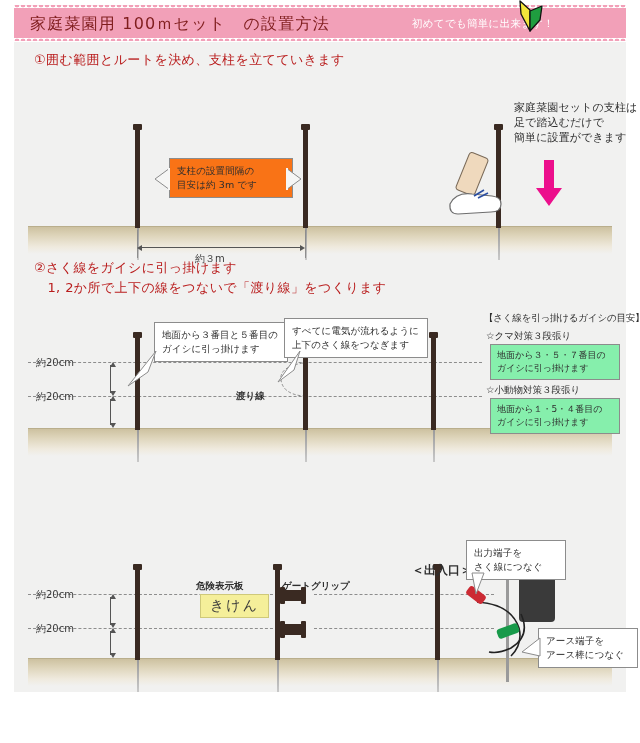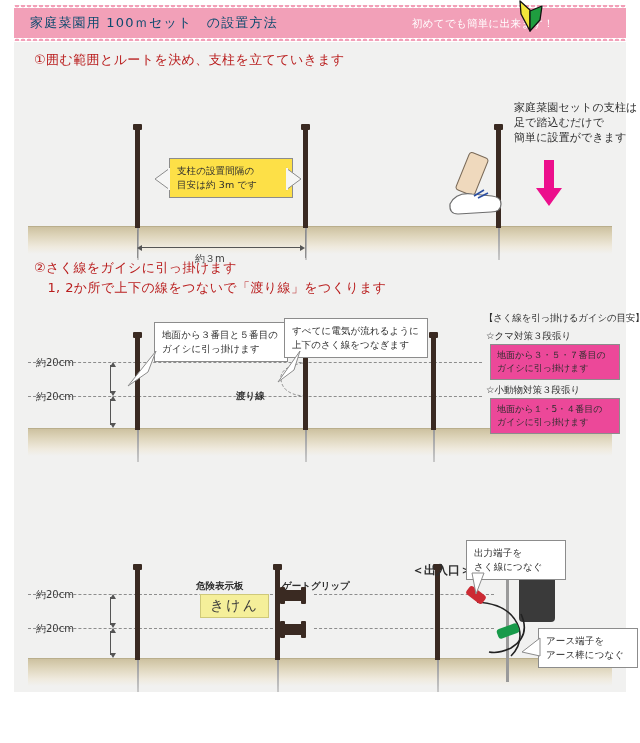--- a/index.html
+++ b/index.html
@@ -19,21 +19,21 @@
   .banner:before,.banner:after{
     content:"";position:absolute;left:0;width:100%;height:4px;
     background-image:
       radial-gradient(circle at 3px 0, #f2a0b8 2.4px, transparent 2.6px);
     background-size:6px 6px;
   }
   .banner:before{top:-3px;}
   .banner:after{bottom:-3px;transform:scaleY(-1);}
   .banner-title{
     position:absolute;left:16px;top:6px;
-    font-size:13px;letter-spacing:1.2px;color:#0c4a6e;white-space:nowrap;
+    font-size:16px;letter-spacing:1.2px;color:#7f1d1d;white-space:nowrap;
   }
   .banner-sub{
     position:absolute;left:398px;top:9px;
     font-size:10.5px;color:#ffffff;white-space:nowrap;letter-spacing:.3px;
   }
   .sprout{position:absolute;left:515px;top:-2px;width:32px;height:34px;}
 
   
   .frame{
     position:absolute;left:14px;top:42px;width:612px;height:650px;
@@ -72,21 +72,21 @@
   .wire{
     position:absolute;height:0;border-top:1px dashed #8d8d8d;
   }
 
   
   .callout{
     position:absolute;background:#ffffff;border:1px solid #8c8c8c;
     font-size:9.5px;line-height:14px;color:#2e2e2e;padding:5px 7px;
     white-space:pre;letter-spacing:.1px;
   }
-  .callout.plain{background:#fde047;}
+  .callout.plain{background:#f97316;}
 
   
   .dim-label{
     position:absolute;font-size:10px;color:#3b3b3b;white-space:nowrap;
   }
   .vline{position:absolute;width:1px;background:#8d8d8d;}
   .arrow-v{position:absolute;width:9px;}
   .arrow-v:before,.arrow-v:after{
     content:"";position:absolute;left:3.5px;width:0;height:0;
     border-left:3.5px solid transparent;border-right:3.5px solid transparent;
@@ -105,21 +105,21 @@
   .arrow-h i{position:absolute;top:4px;left:3px;right:3px;height:1px;background:#555;}
 
   
   .panel-title{
     position:absolute;font-size:9.5px;color:#2e2e2e;white-space:nowrap;letter-spacing:-.2px;
   }
   .panel-star{
     position:absolute;font-size:9.5px;color:#2e2e2e;white-space:nowrap;
   }
   .panel-box{
-    position:absolute;border:1px solid #8c8c8c;background:#ec4899;
+    position:absolute;border:1px solid #8c8c8c;background:#86efac;
     font-size:9px;line-height:13px;color:#2e2e2e;padding:4px 6px;white-space:pre;
   }
 
   
   .kiken{
     position:absolute;background:#f5ef9a;border:1px solid #cfc97a;
     font-size:14px;color:#3b3b3b;padding:2px 9px;letter-spacing:2px;
   }
   .small-lbl{position:absolute;font-size:9.5px;color:#2e2e2e;white-space:nowrap;font-weight:bold;}
   .grip{

